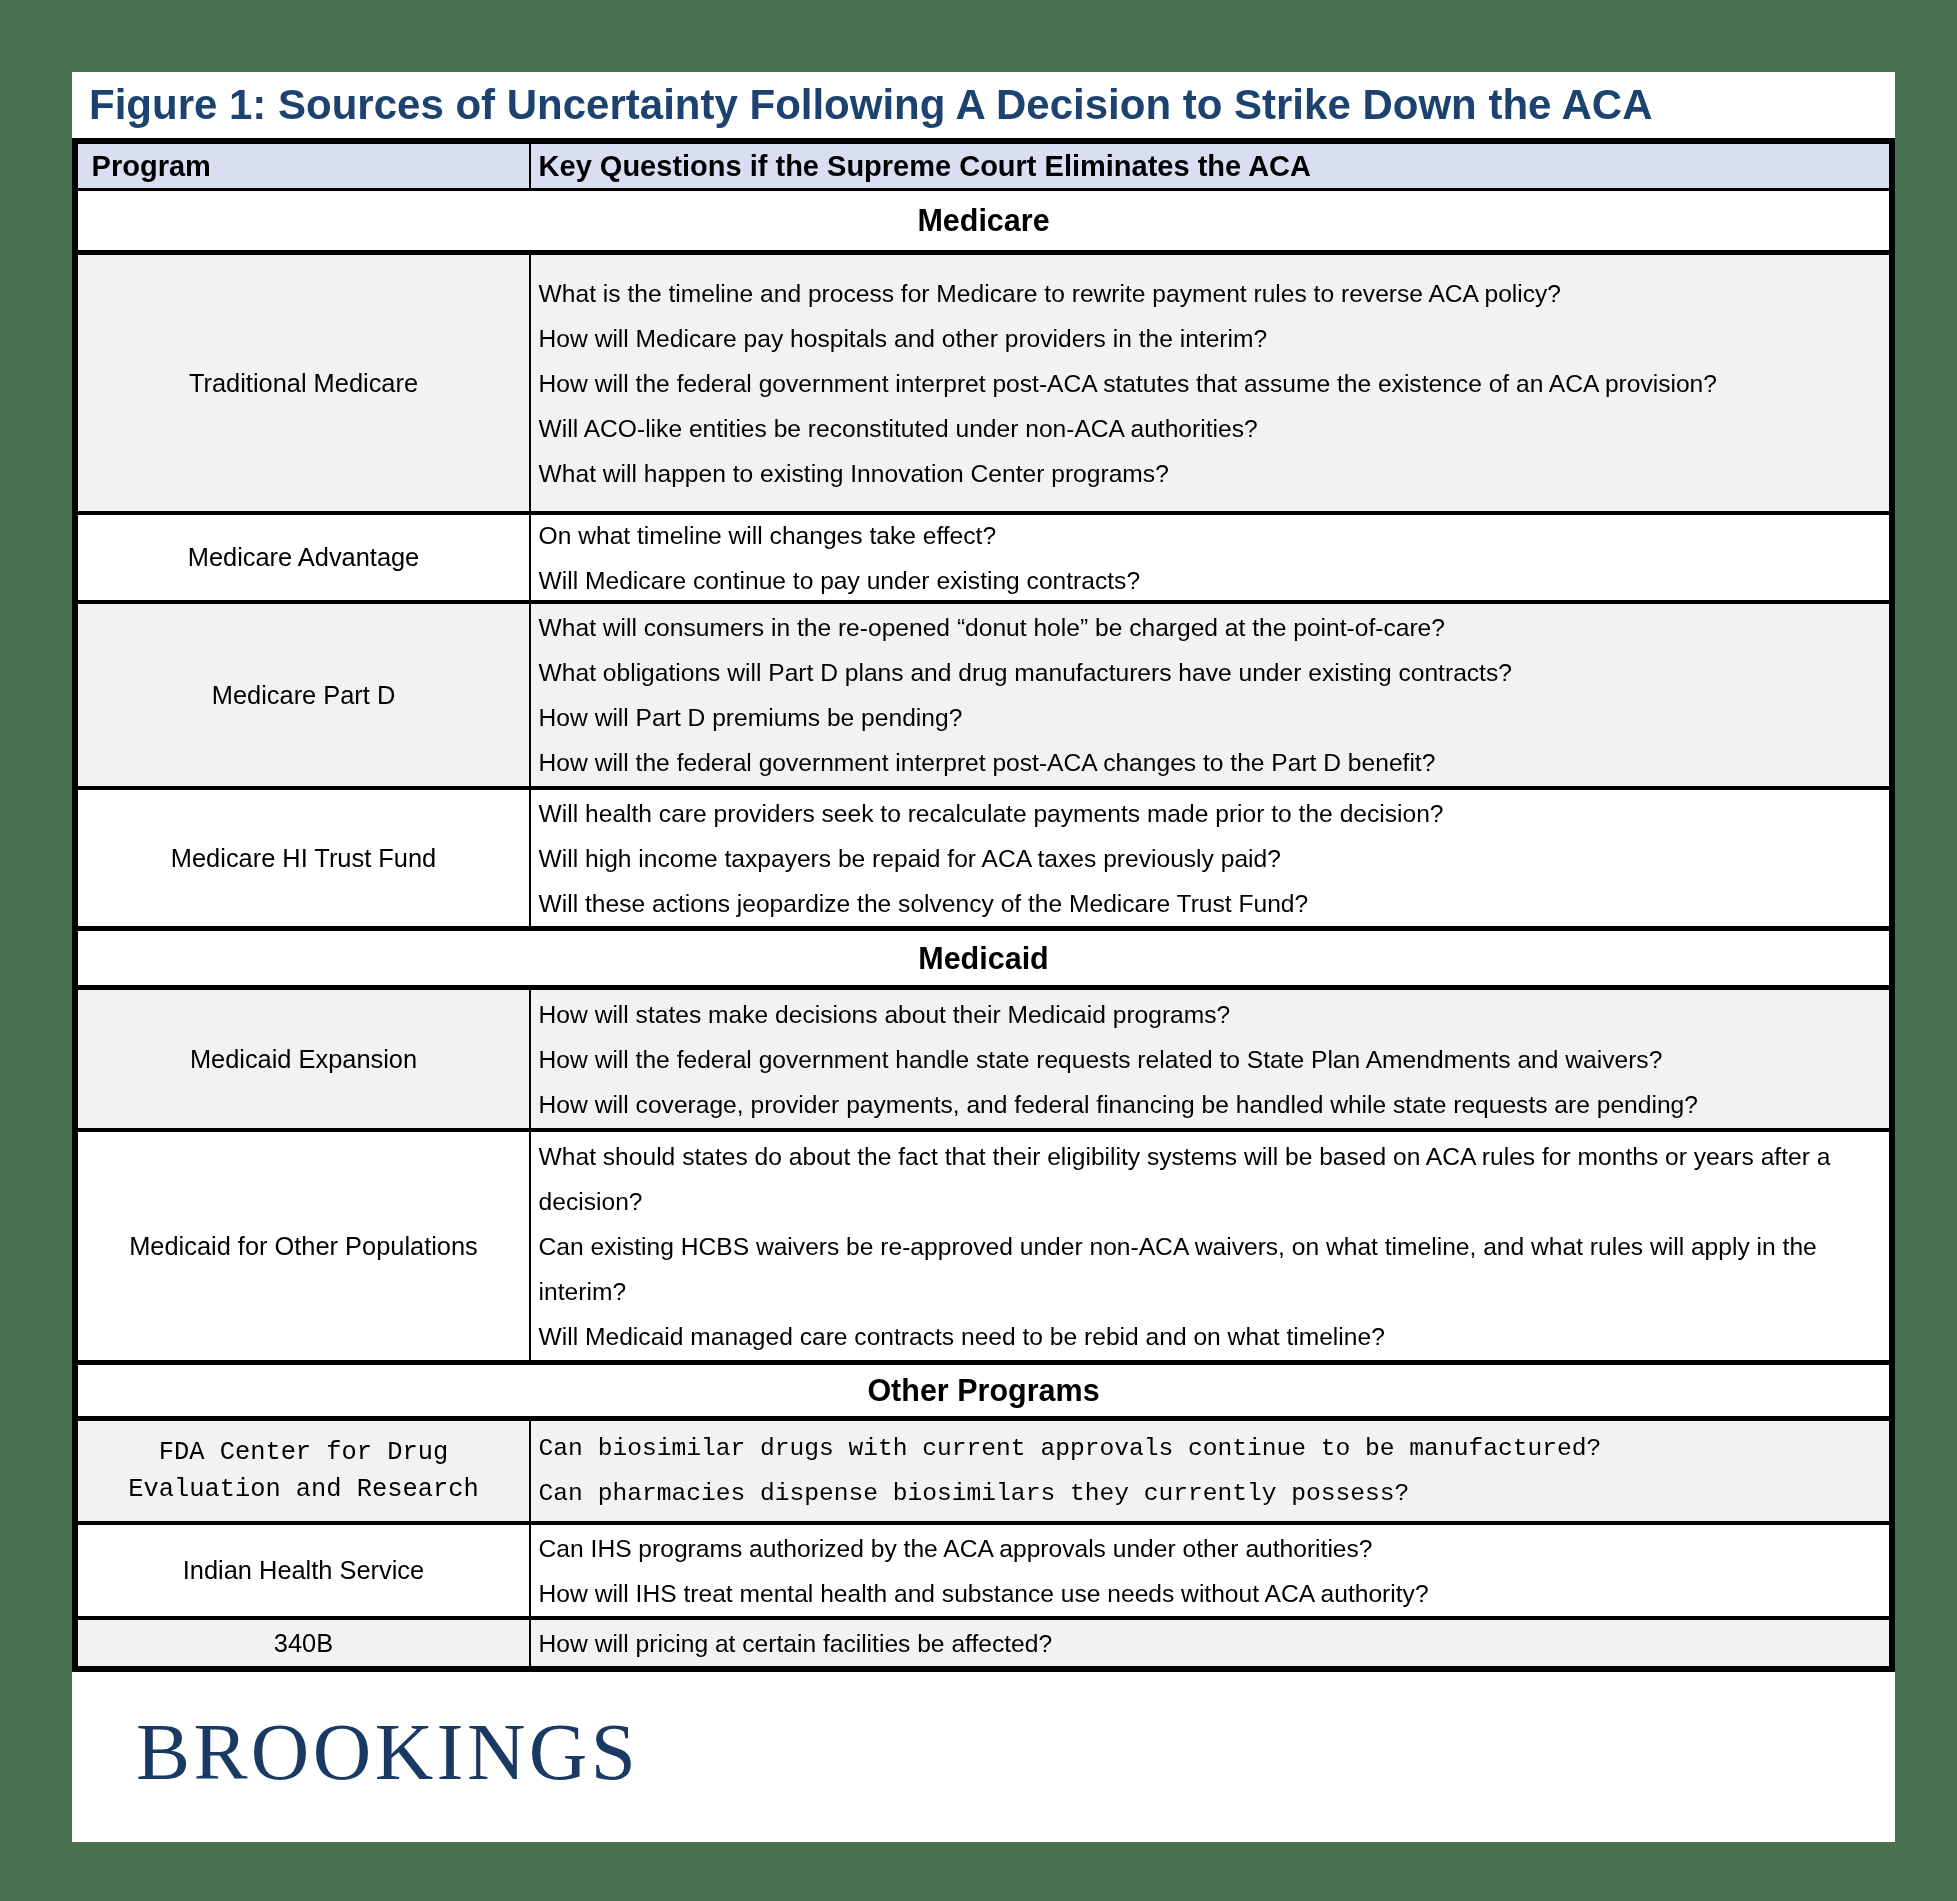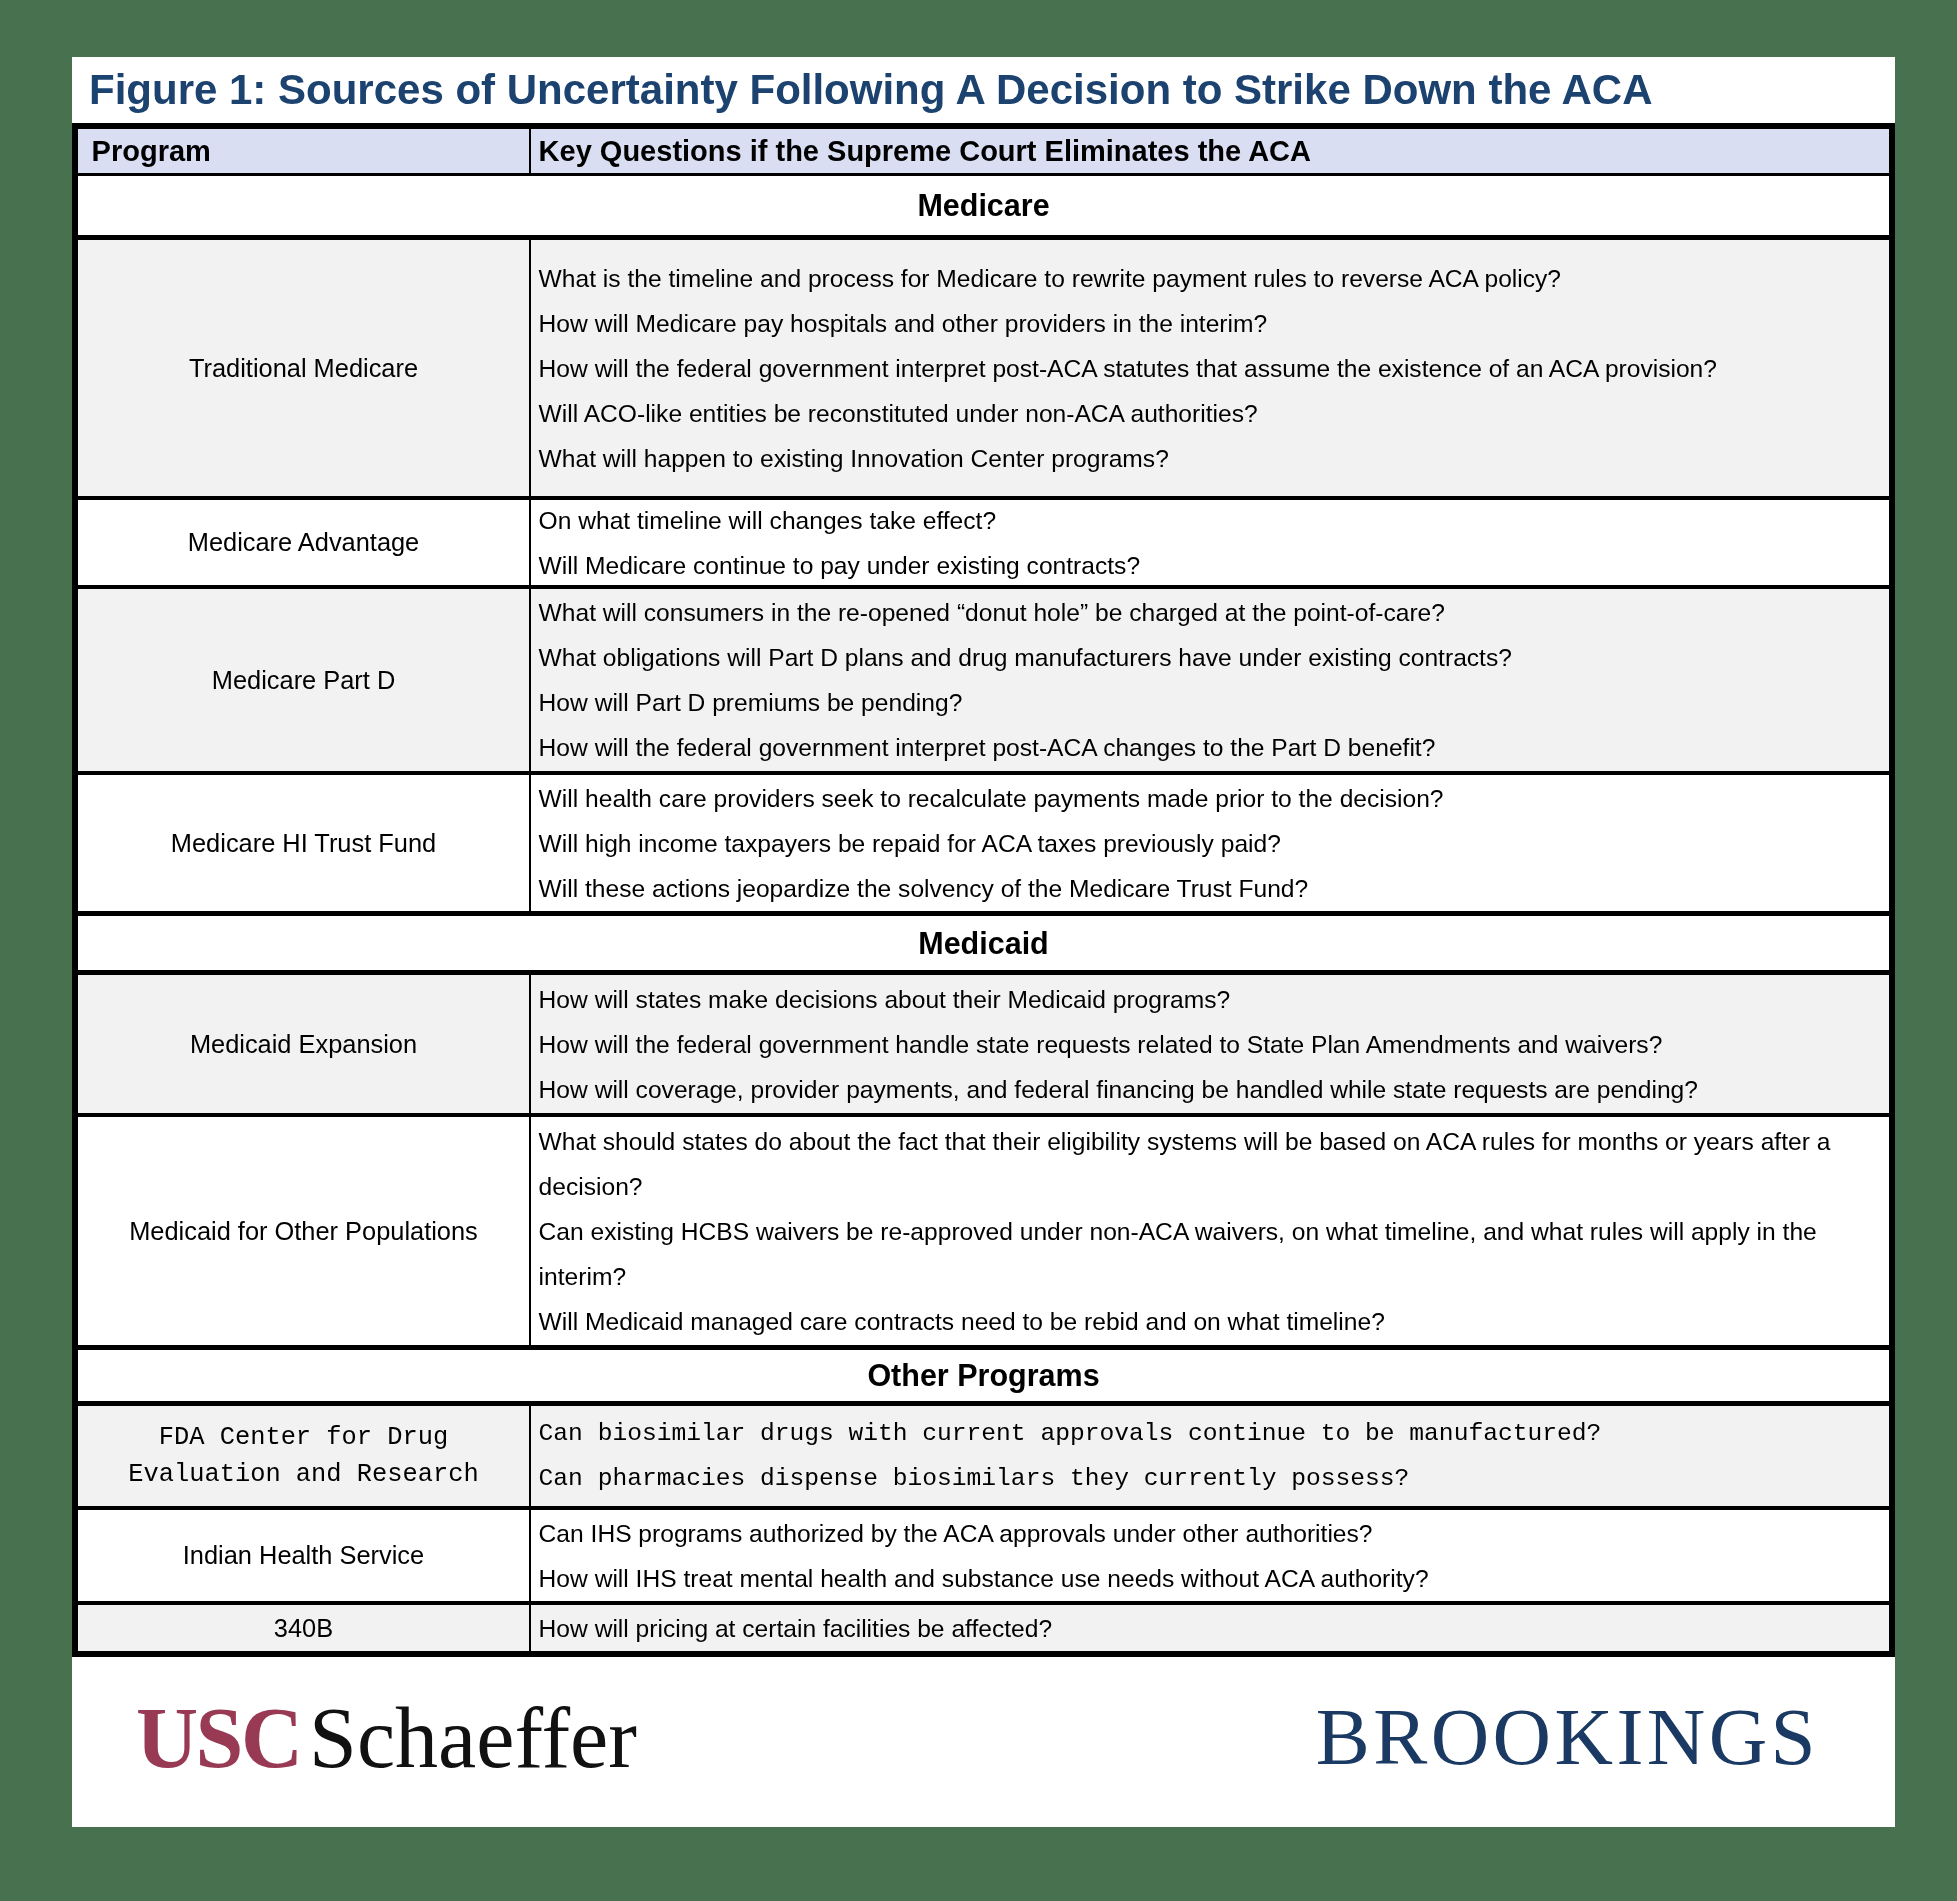--- a/index.html
+++ b/index.html
@@ -3,21 +3,21 @@
 <meta charset="utf-8">
 <style>
   html,body{margin:0;padding:0;}
   body{
     width:1958px;height:1902px;position:relative;
     background:#47714F;
     font-family:"Liberation Sans","DejaVu Sans",sans-serif;
     color:#000;
   }
   .panel{
-    position:absolute;left:72px;top:57px;width:1823px;height:1770px;
+    position:absolute;left:72px;top:72px;width:1823px;height:1770px;
     background:#ffffff;
     display:flex;flex-direction:column;
   }
   .fig-title{
     height:66px;flex:0 0 66px;display:flex;align-items:center;
     padding-left:17px;
     color:#1c4270;font-weight:bold;font-size:42px;letter-spacing:0px;
   }
   .fig-table{
     border:6.8px solid #000;
@@ -150,20 +150,17 @@
     <div class="row bt5 shade" style="height:50px;flex:0 0 50px;">
       <div class="pcell shade">340B</div>
       <div class="qcell">
         <div class="q">How will pricing at certain facilities be affected?</div>
       </div>
     </div>
 
   </div>
 
   <div class="footer">
-    <div class="usc-logo">
-      <span class="usc-mark">USC</span><span class="schaeffer-mark">Schaeffer</span>
-    </div>
     <div class="brookings-logo">BROOKINGS</div>
   </div>
 
 </div>
 
 
 </body></html>

